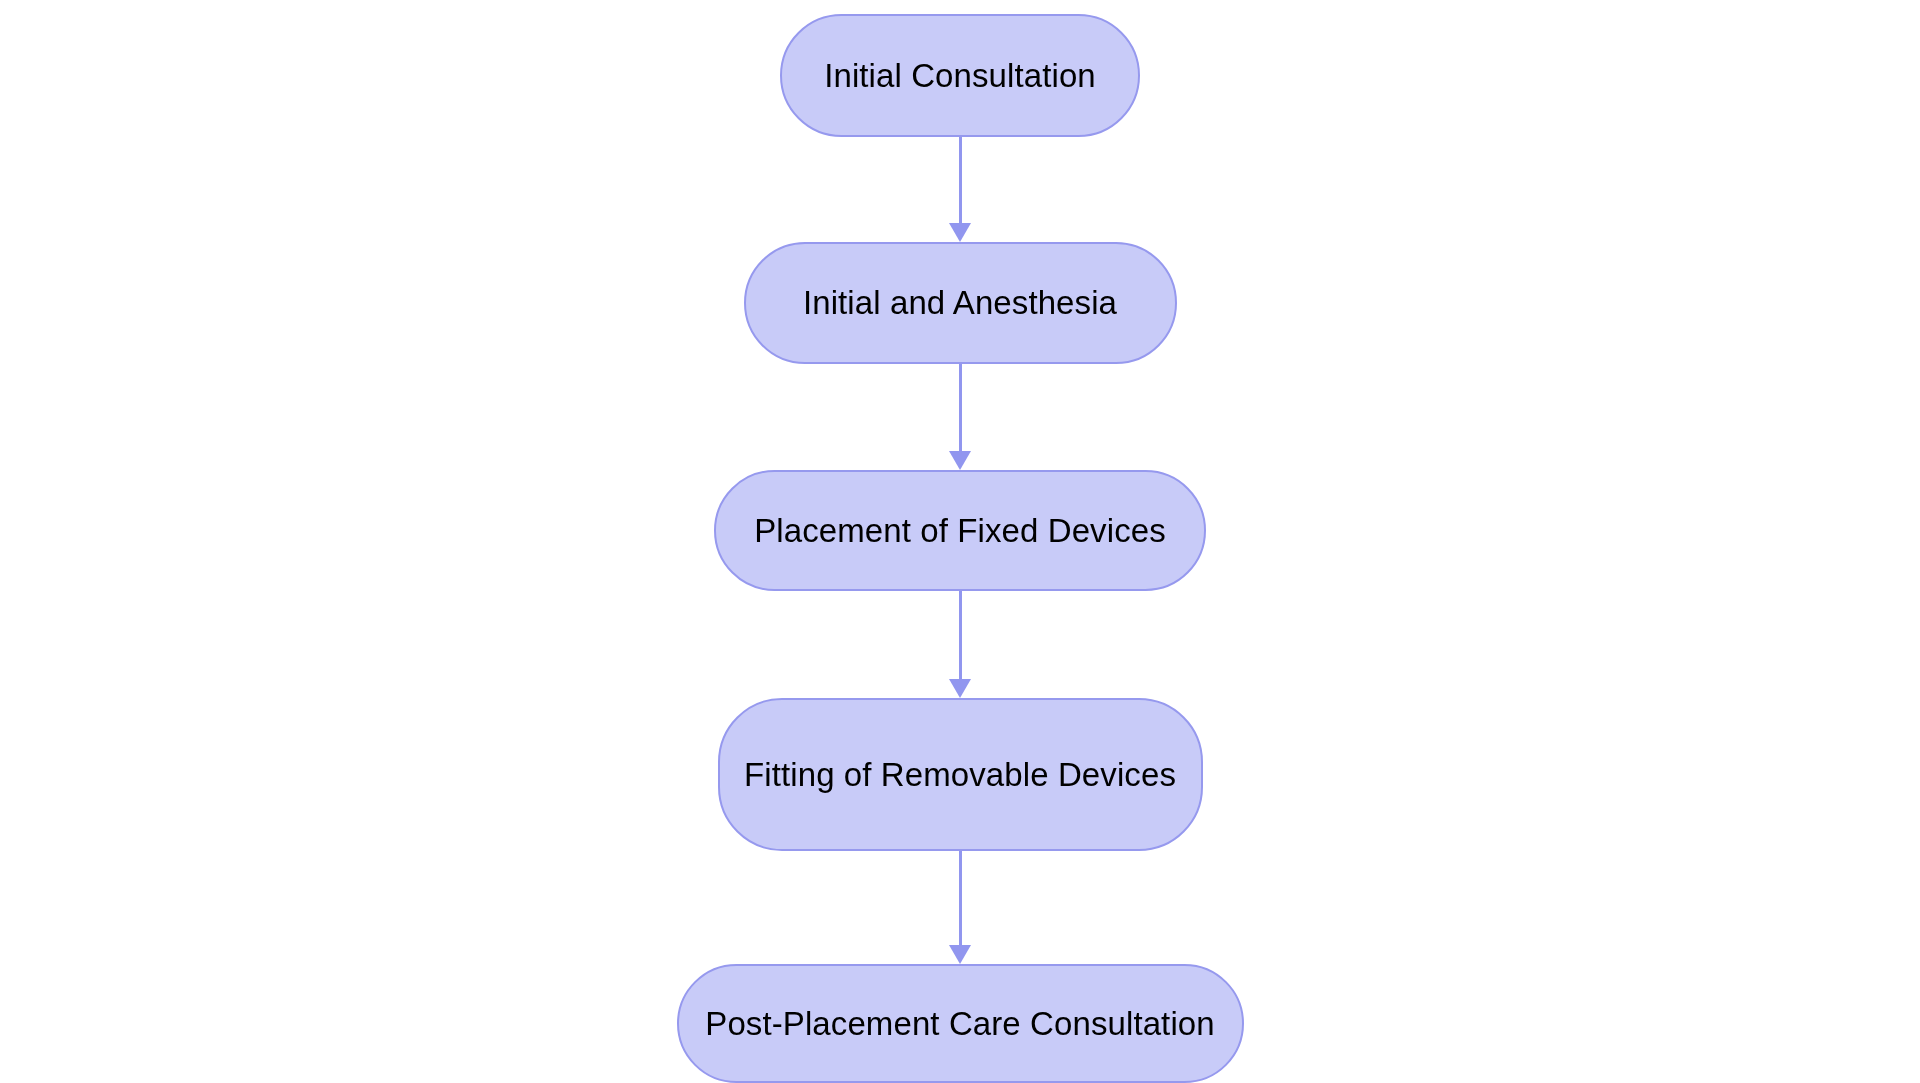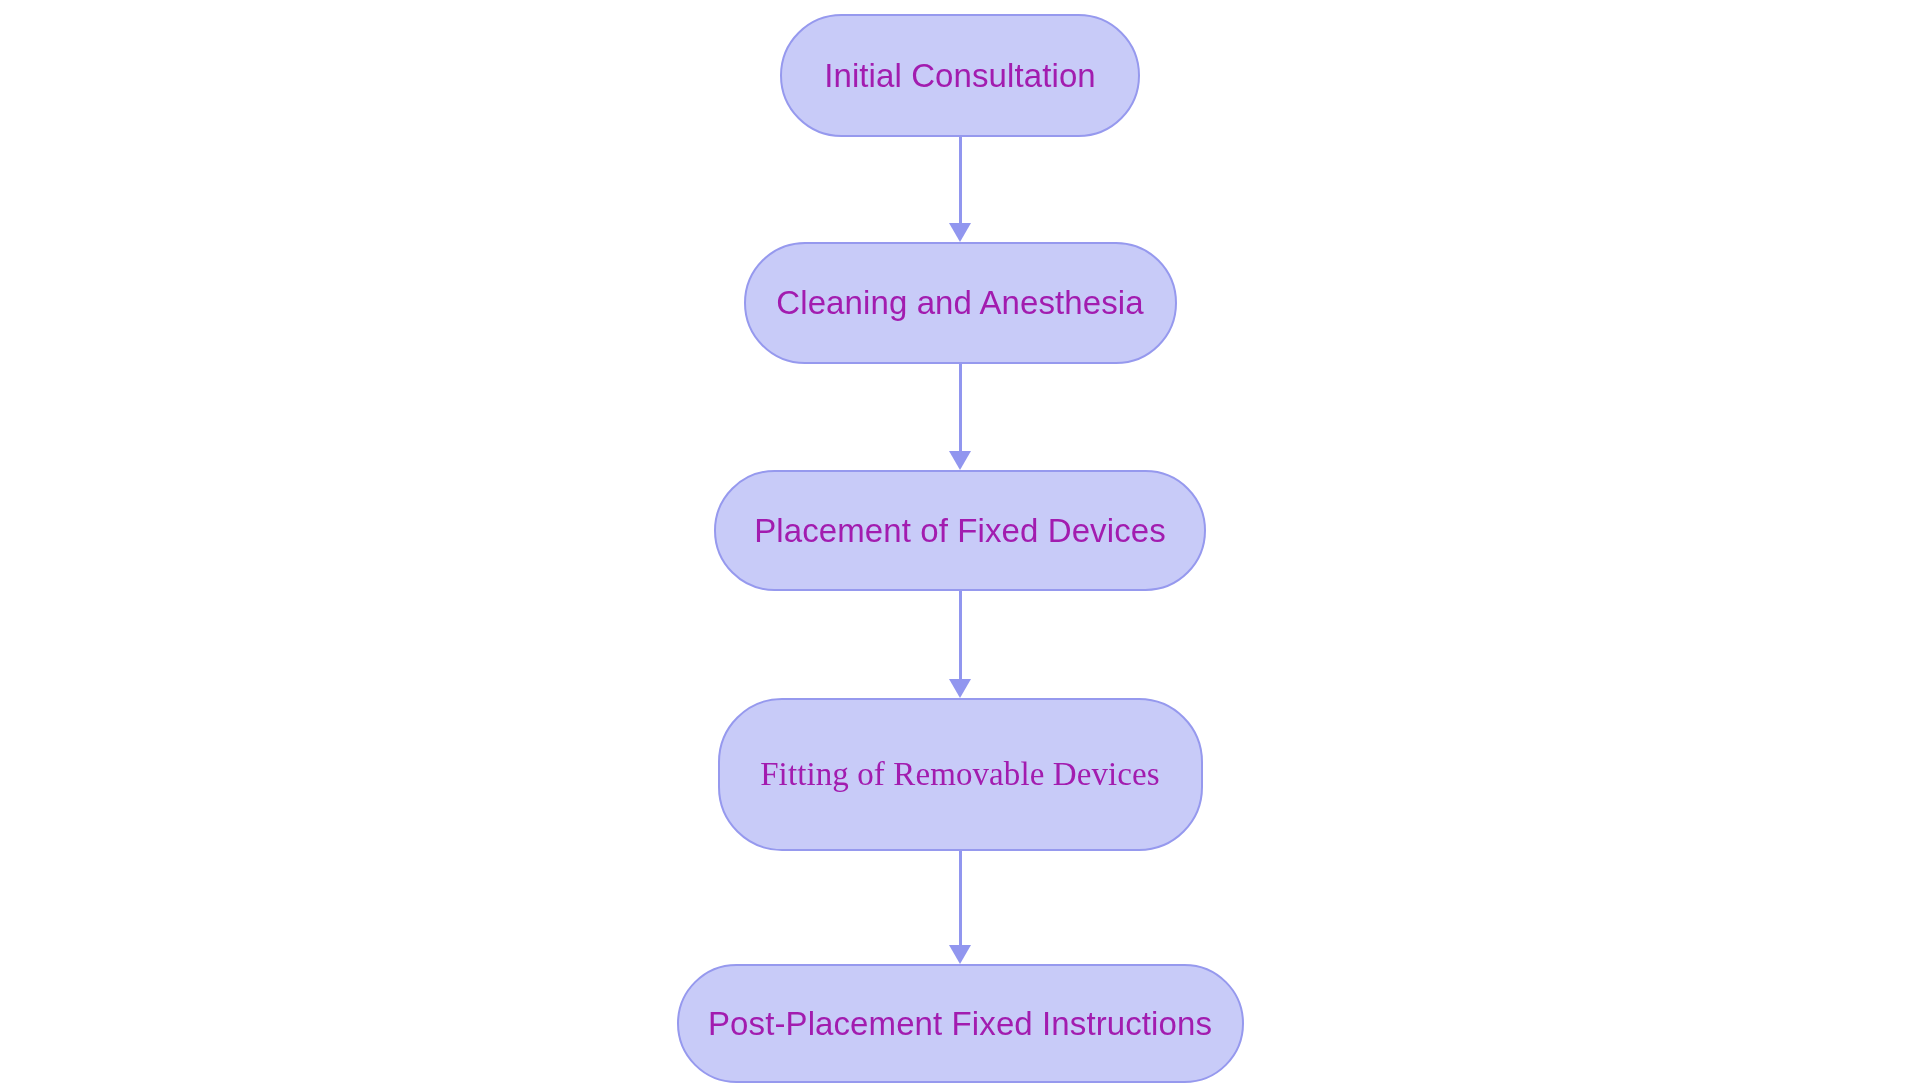--- a/index.html
+++ b/index.html
@@ -33,21 +33,21 @@
   }
 
   .flow-node {
     box-sizing: border-box;
     display: flex;
     align-items: center;
     justify-content: center;
     background: #c8cbf8;
     border: 2px solid #9699ee;
     border-radius: 64px;
-    color: #a21caf;
+    color: #000000;
     font-size: 33px;
     font-weight: 400;
     letter-spacing: 0.1px;
     line-height: 1;
     white-space: nowrap;
     padding: 0 40px;
   }
 
   .flow-connector {
     position: relative;
@@ -79,44 +79,44 @@
     <div class="flow-node" style="width:360px;height:126px;margin-top:14px;">
       <span>Initial Consultation</span>
     </div>
 
     <div class="flow-connector" style="height:105px;">
       <div class="connector-line" style="height:88px;"></div>
       <div class="connector-head"></div>
     </div>
 
     <div class="flow-node" style="width:433px;height:124px;">
-      <span>Cleaning and Anesthesia</span>
+      <span>Initial and Anesthesia</span>
     </div>
 
     <div class="flow-connector" style="height:106px;">
       <div class="connector-line" style="height:88px;"></div>
       <div class="connector-head"></div>
     </div>
 
     <div class="flow-node" style="width:492px;height:124px;">
       <span>Placement of Fixed Devices</span>
     </div>
 
     <div class="flow-connector" style="height:107px;">
       <div class="connector-line" style="height:89px;"></div>
       <div class="connector-head"></div>
     </div>
 
-    <div class="flow-node" style="width:485px;height:156px;font-family:Liberation Serif, serif;">
+    <div class="flow-node" style="width:485px;height:156px;">
       <span>Fitting of Removable Devices</span>
     </div>
 
     <div class="flow-connector" style="height:113px;">
       <div class="connector-line" style="height:95px;"></div>
       <div class="connector-head"></div>
     </div>
 
     <div class="flow-node" style="width:567px;height:122px;">
-      <span>Post-Placement Fixed Instructions</span>
+      <span>Post-Placement Care Consultation</span>
     </div>
 
   </div>
 </div>
 
 </body></html>

